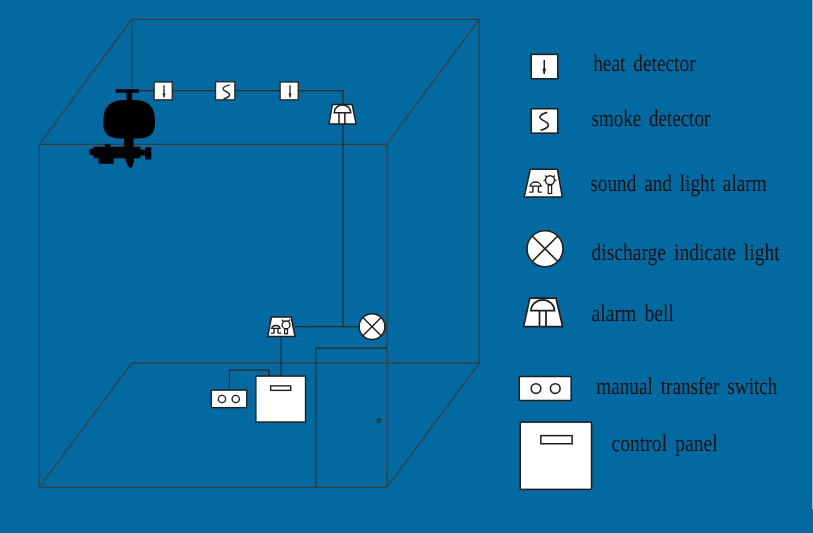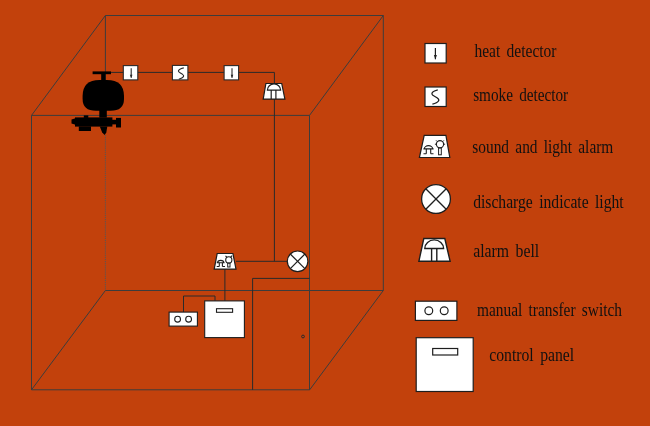--- a/index.html
+++ b/index.html
@@ -1,16 +1,16 @@
 <!DOCTYPE html>
 <html><head>
 <meta charset="utf-8">
 <style>
   html,body{margin:0;padding:0;background:#ffffff;}
-  .page{position:relative;width:650px;height:426px;background:#c2410c;overflow:hidden;
+  .page{position:relative;width:650px;height:426px;background:#0369a1;overflow:hidden;
         font-family:"Liberation Serif", serif;}
   svg{position:absolute;left:0;top:0;}
   text{font-family:"Liberation Serif", serif;fill:#111111;}
 </style>
 </head>
 <body>
 <div class="page">
 <svg width="650" height="426" viewBox="0 0 650 426">
   <g fill="none" stroke="#3c3c3c" stroke-width="1">
 

